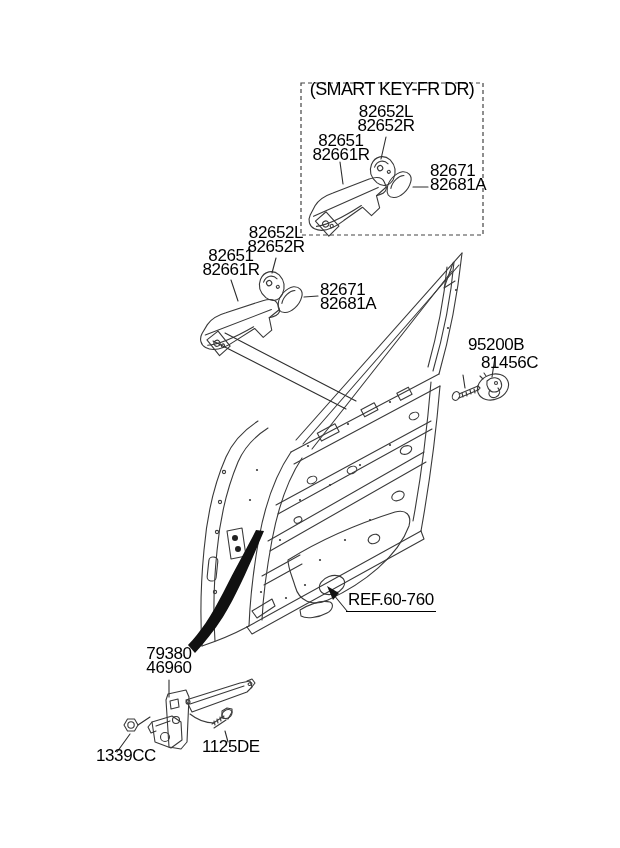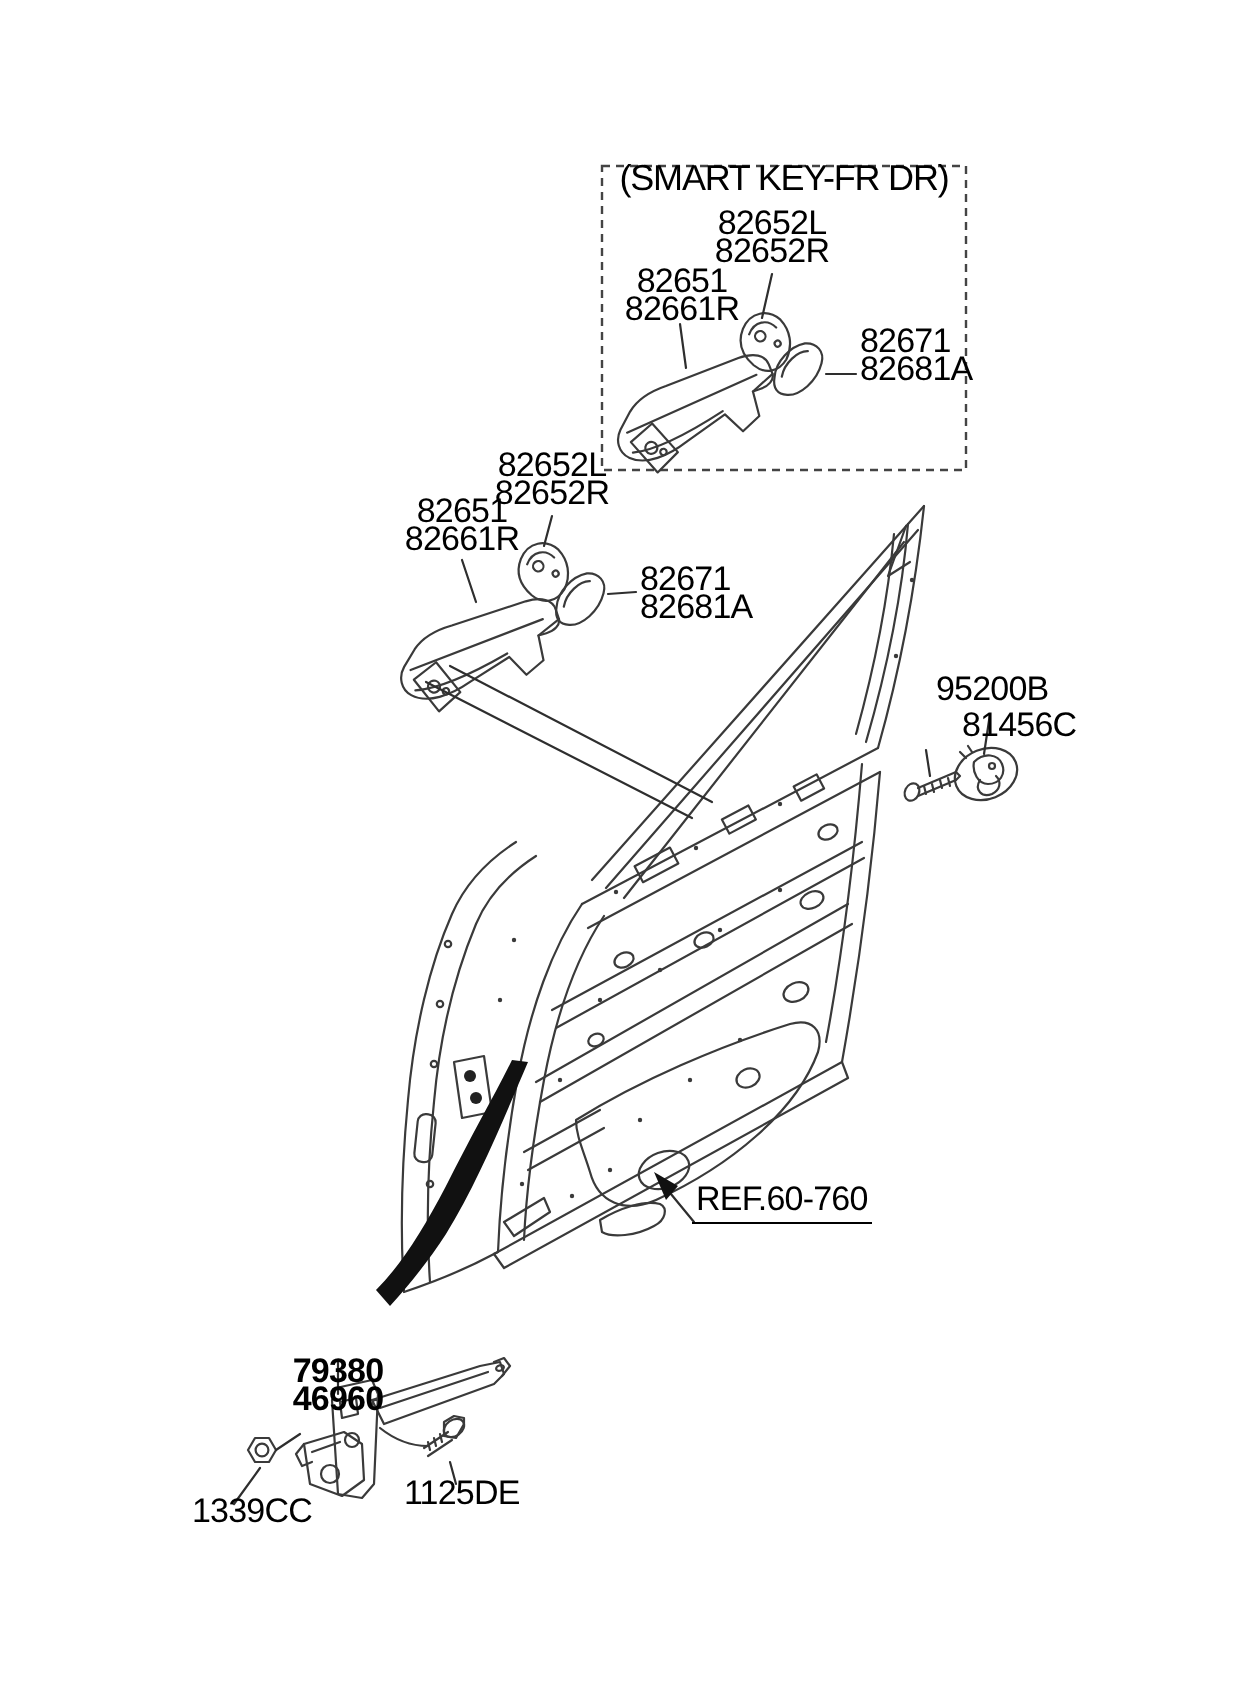--- a/index.html
+++ b/index.html
@@ -235,20 +235,20 @@
   <div>82681A</div>
 </div>
 
 <div class="lbl" style="left:468px;top:338px;">95200B</div>
 <div class="lbl" style="left:438px;top:356px;margin-left:43px;">81456C</div>
 
 <div class="lbl" style="left:346px;top:593px;">
   <span class="ref-underline">REF.60-760</span>
 </div>
 
-<div class="lbl ctr" style="left:129px;top:679px;width:80px;font-weight:bold;">
+<div class="lbl ctr" style="left:129px;top:647px;width:80px;">
   <div>79380</div>
   <div>46960</div>
 </div>
 <div class="lbl" style="left:96px;top:749px;">1339CC</div>
 <div class="lbl" style="left:202px;top:740px;">1125DE</div>
 
 </div>
 
 </body></html>

